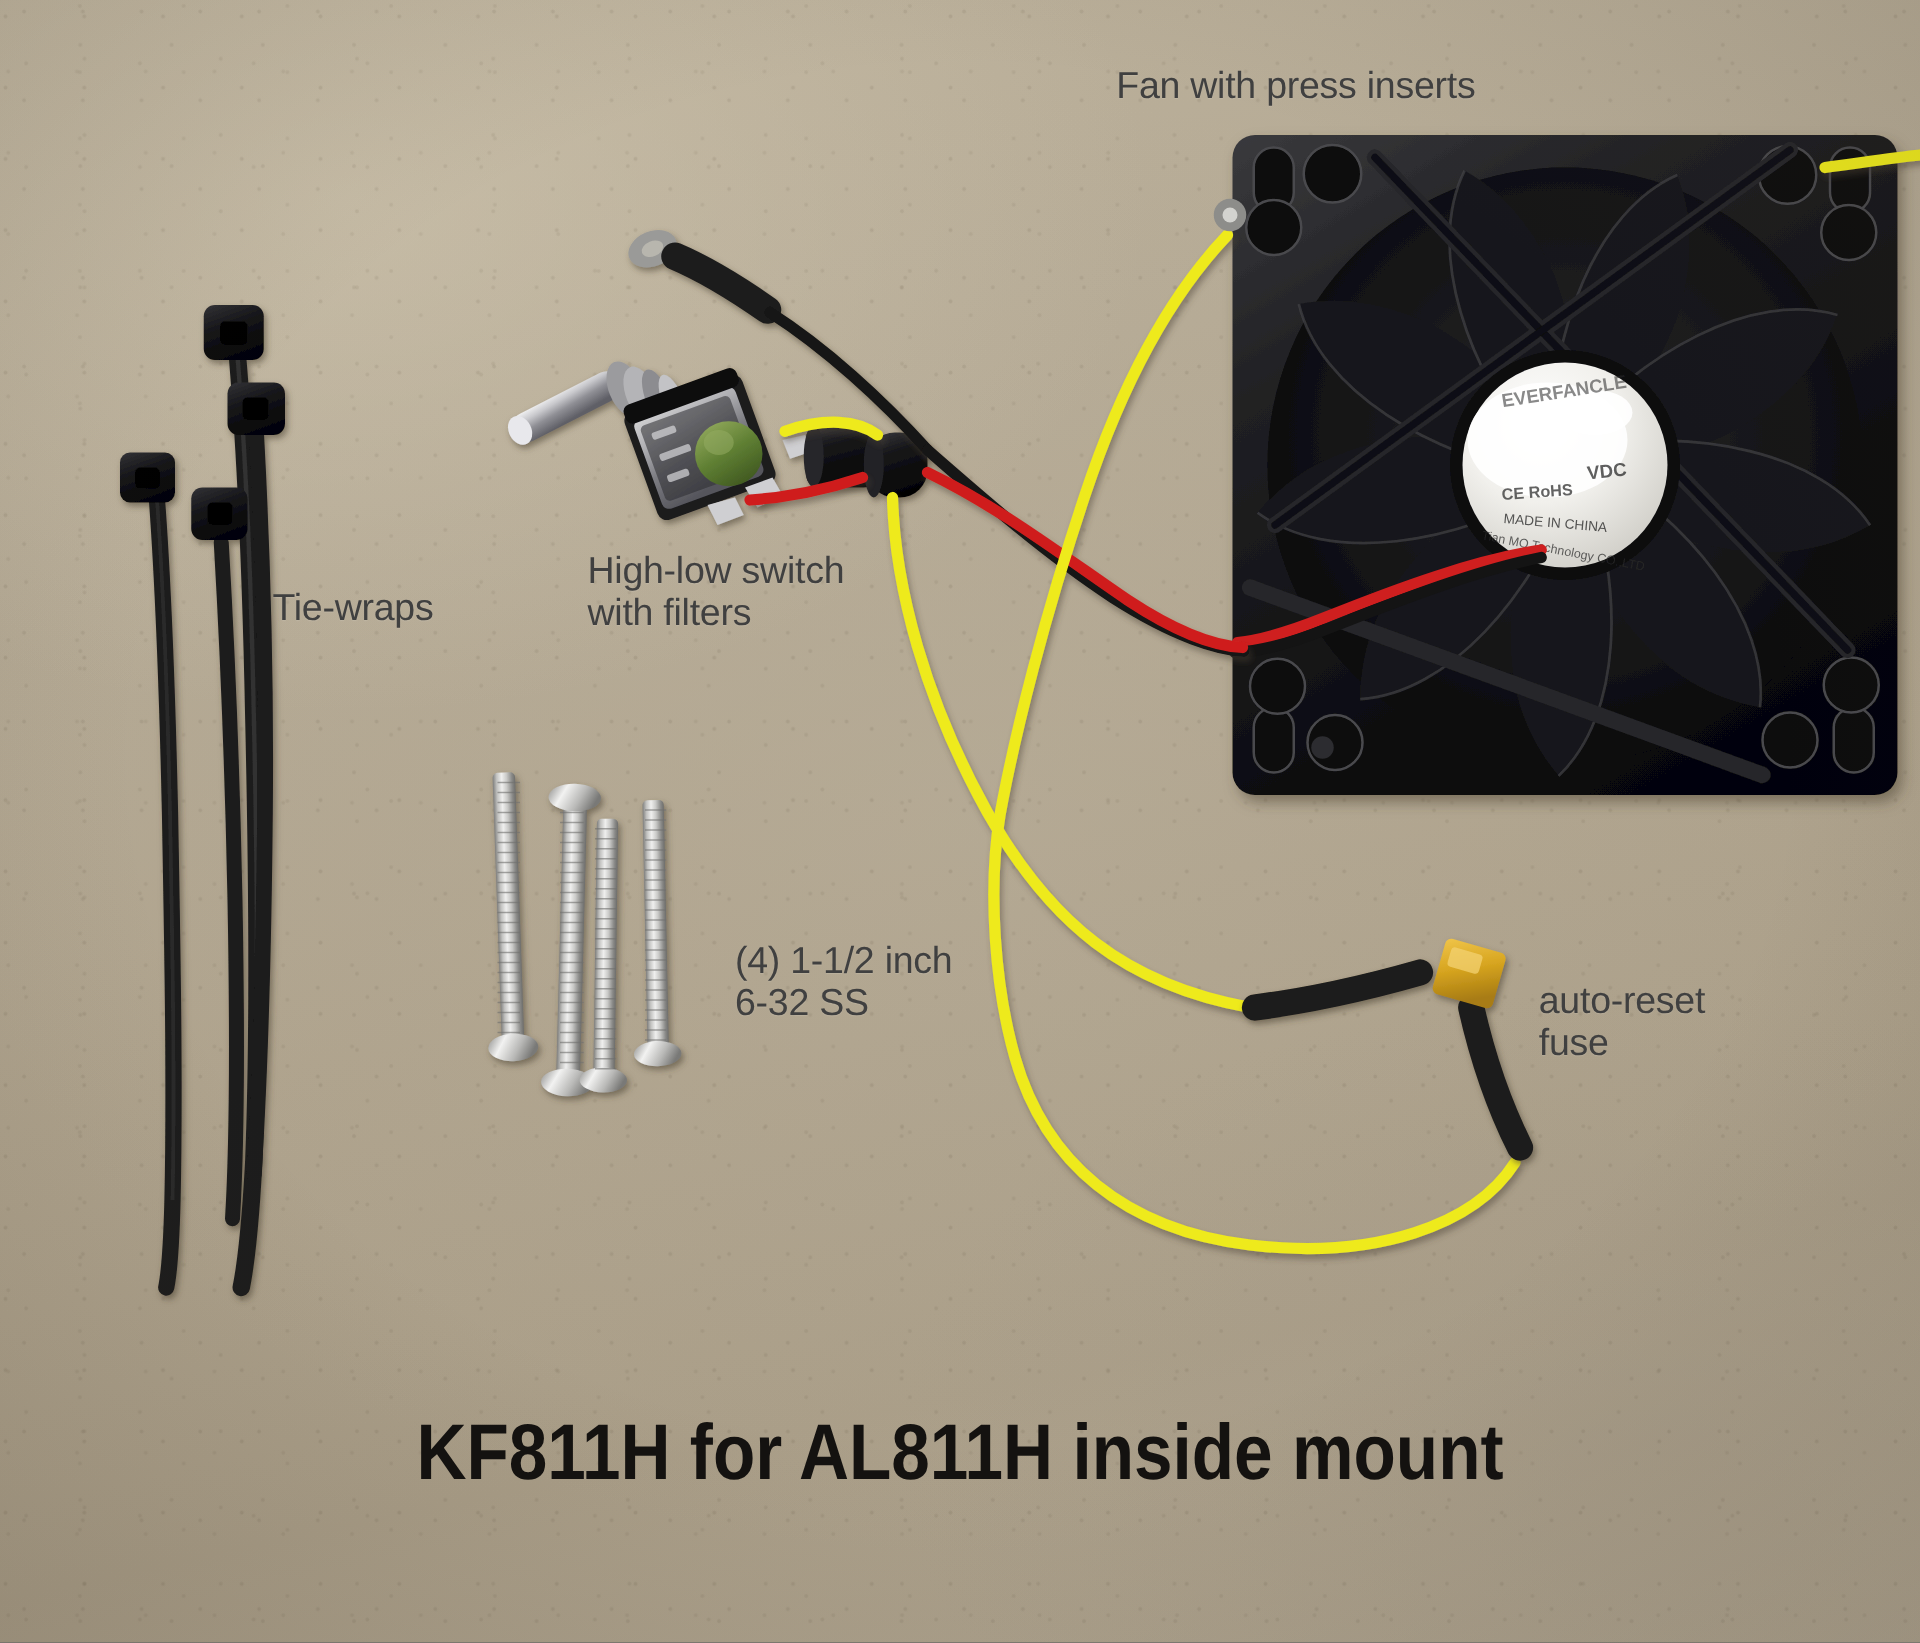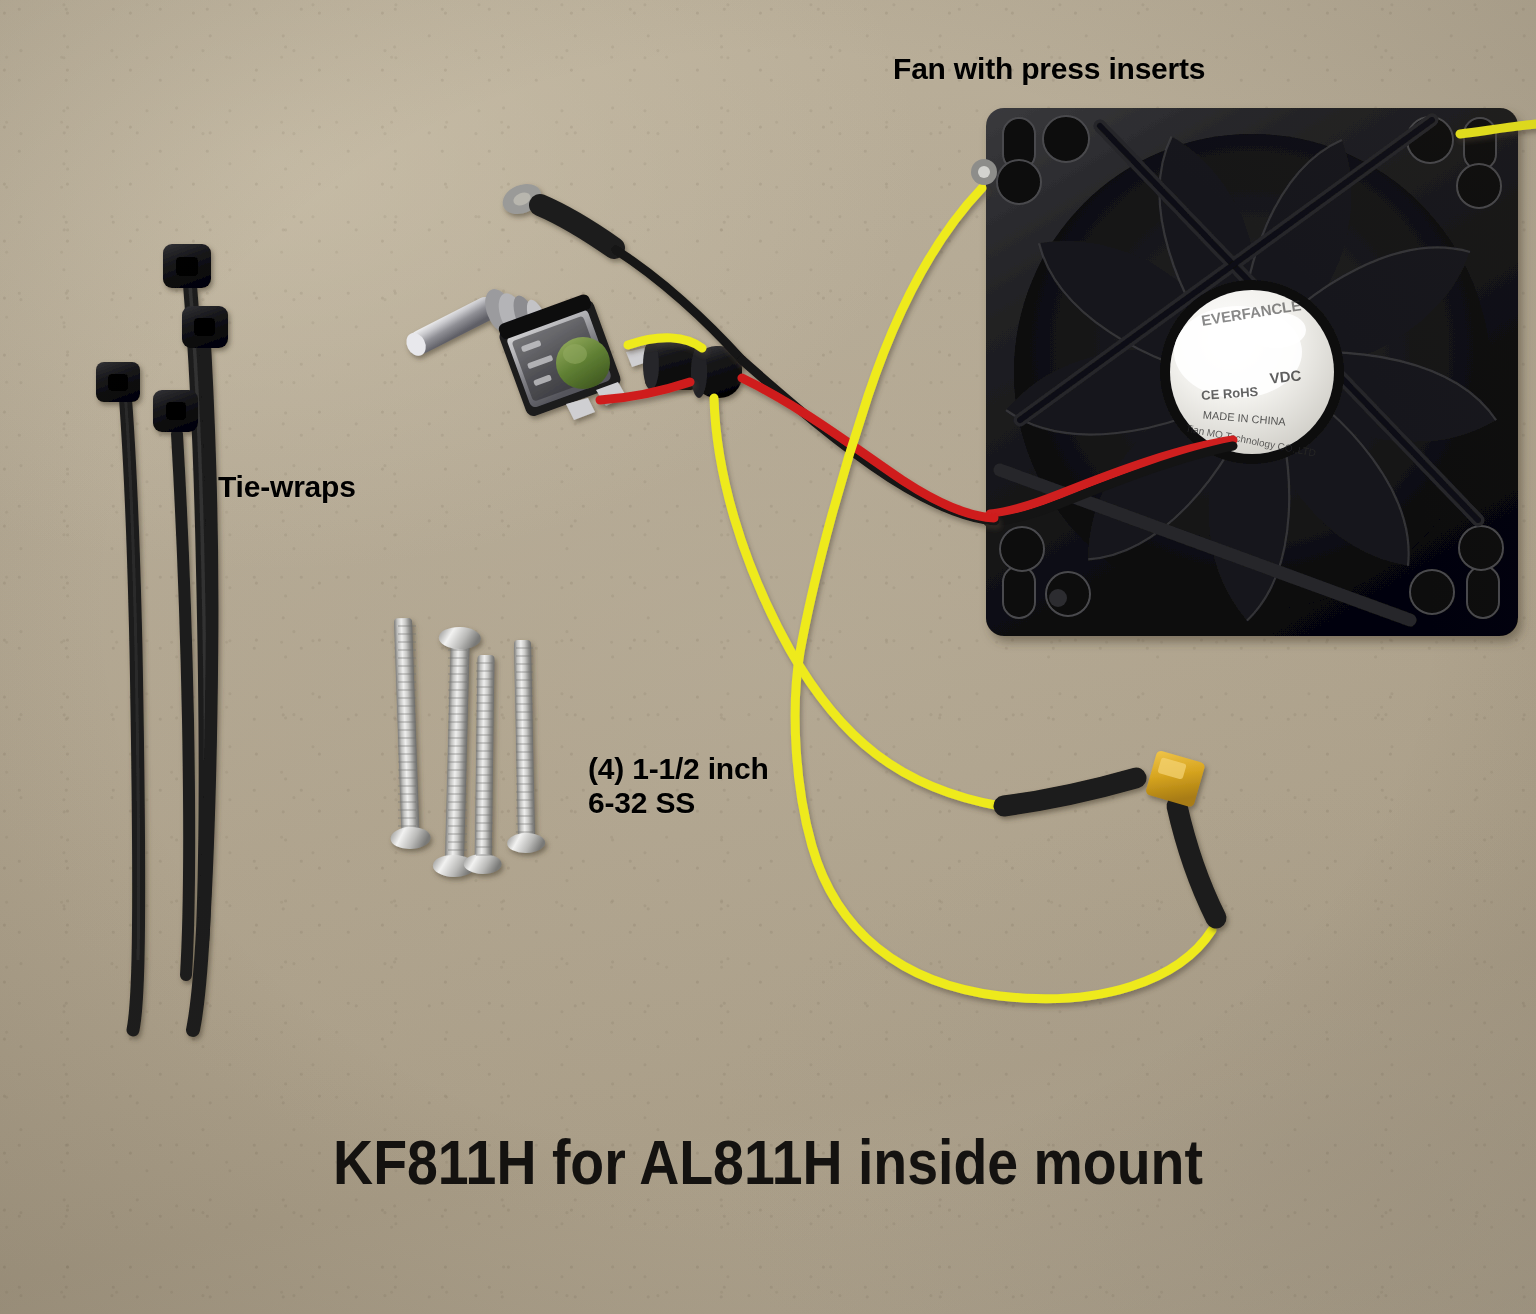--- a/index.html
+++ b/index.html
@@ -44,22 +44,22 @@
   #vignette {
     position: absolute;
     inset: 0;
     background: radial-gradient(ellipse 78% 76% at 50% 46%, rgba(0,0,0,0) 55%, rgba(60,52,40,0.18) 100%);
     pointer-events: none;
   }
 
   
   .lbl {
     position: absolute;
-    color: #000000;
-    font-weight: bold;
+    color: #404040;
+    font-weight: normal;
     line-height: 1.14;
     white-space: pre-line;
     letter-spacing: -0.2px;
     text-shadow: 0 1px 1px rgba(255,255,255,.12);
   }
   #label-fan      { left: 893px; top: 52px;  font-size: 30px; }
   #label-switch   { left: 470px; top: 440px; font-size: 30px; }
   #label-tiewraps { left: 218px; top: 470px; font-size: 30px; }
   #label-screws   { left: 540px; top: 752px; font-size: 30px; margin-left: 48px; }
   #label-fuse     { left: 1231px;top: 784px; font-size: 30px; }
@@ -399,19 +399,23 @@
 
     <g>
       <circle cx="984" cy="172" r="13" fill="#8d8d8a"></circle>
       <circle cx="984" cy="172" r="6" fill="#d3d3cf"></circle>
     </g>
   </svg>
 
   <div id="vignette"></div>
 
   <div class="lbl" id="label-fan">Fan with press inserts</div>
+  <div class="lbl" id="label-switch">High-low switch
+with filters</div>
   <div class="lbl" id="label-tiewraps">Tie-wraps</div>
   <div class="lbl" id="label-screws">(4) 1-1/2 inch
 6-32 SS</div>
+  <div class="lbl" id="label-fuse">auto-reset
+fuse</div>
 
   <div id="title">KF811H for AL811H inside mount</div>
 
 </div>
 
 </body></html>

